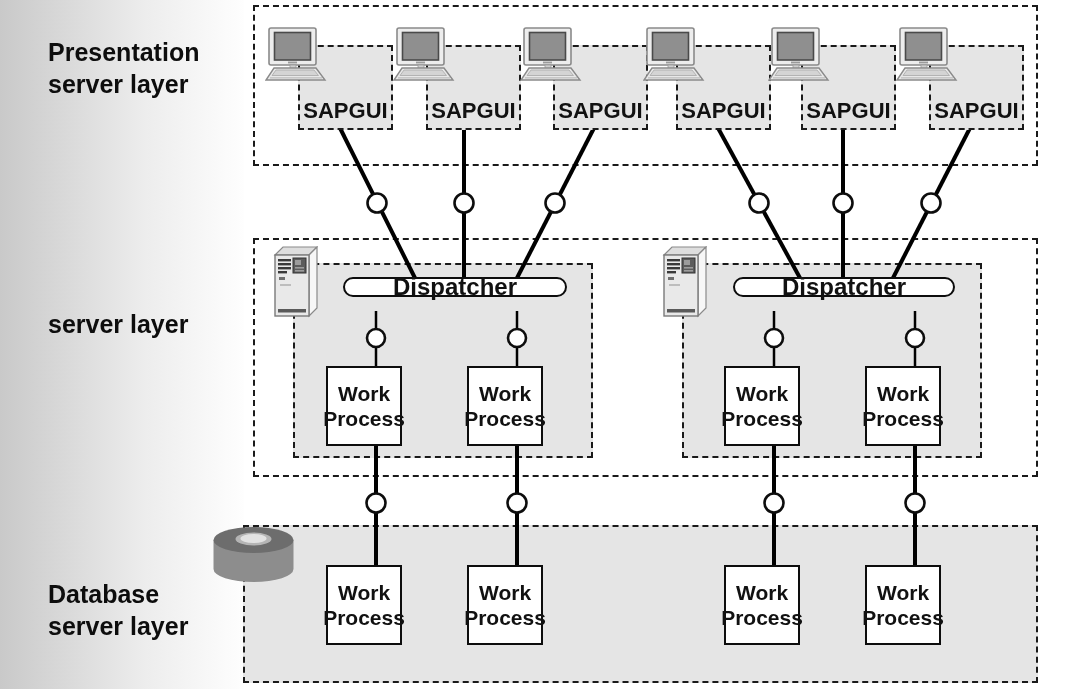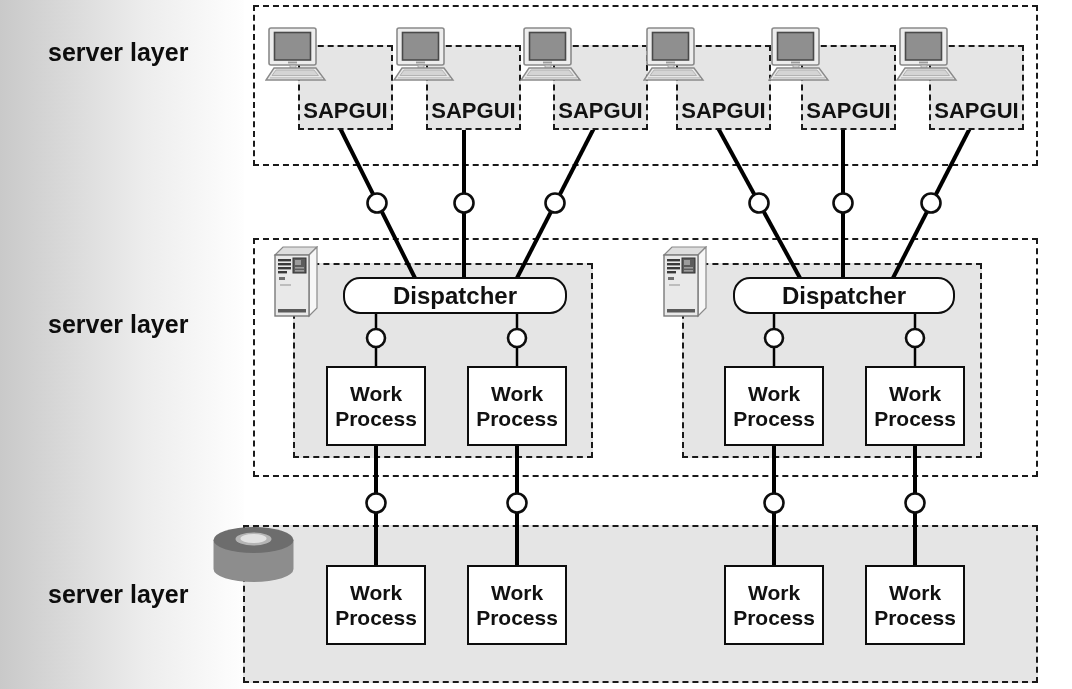--- a/index.html
+++ b/index.html
@@ -23,27 +23,27 @@
     position:absolute;top:263px;width:300px;height:195px;z-index:5;
     background:#e5e5e5;border:2px dashed #1a1a1a;box-sizing:border-box;
   }
   .sapgui-box{
     position:absolute;top:45px;width:95px;height:85px;z-index:20;
     background:#e5e5e5;border:2px dashed #1a1a1a;box-sizing:border-box;
     display:flex;align-items:flex-end;justify-content:center;
     font-size:22px;font-weight:bold;padding-bottom:4px;margin-left:6px;
   }
   .dispatcher{
-    position:absolute;top:277px;height:37px;z-index:20;
+    position:absolute;top:277px;height:20px;z-index:20;
     background:#fff;border:2px solid #0d0d0d;border-radius:17px;box-sizing:border-box;
     display:flex;align-items:center;justify-content:center;
     font-size:24px;font-weight:bold;
   }
   .wp{
-    position:absolute;width:100px;height:80px;z-index:20;
+    position:absolute;width:76px;height:80px;z-index:20;
     background:#fff;border:2px solid #0d0d0d;box-sizing:border-box;
     display:flex;align-items:center;justify-content:center;text-align:center;
     font-size:21px;font-weight:bold;line-height:25px;padding:0 4px;
   }
   .wp-app{top:366px;}
   .wp-db{top:565px;}
   .icon{position:absolute;z-index:22;}
   .pc-icon{top:27px;width:62px;height:56px;}
   .server-icon{top:246px;width:46px;height:72px;}
   .db-icon{left:211px;top:524px;width:85px;height:62px;}
@@ -56,26 +56,28 @@
   }
 </style>
 </head>
 <body>
 
 <div class="stage">
 
   <div class="side-panel"></div>
 
   <div class="layer-label" style="top:36px;">
+    <div>Presentation</div>
     <div>server layer</div>
   </div>
   <div class="layer-label" style="top:308px;">
     <div>server layer</div>
   </div>
   <div class="layer-label" style="top:578px;">
+    <div>Database</div>
     <div>server layer</div>
   </div>
 
   <div class="layer-box layer-presentation"></div>
   <div class="layer-box layer-application"></div>
   <div class="layer-box layer-database"></div>
 
   <div class="inner-box" style="left:293px;"></div>
   <div class="inner-box" style="left:682px;"></div>
 

